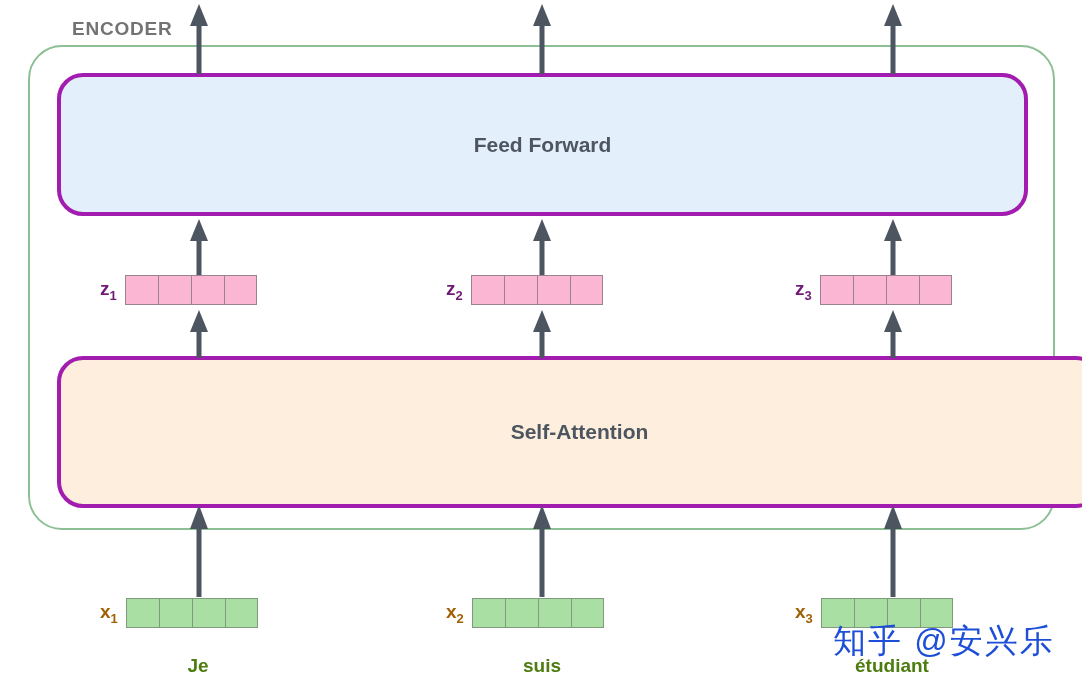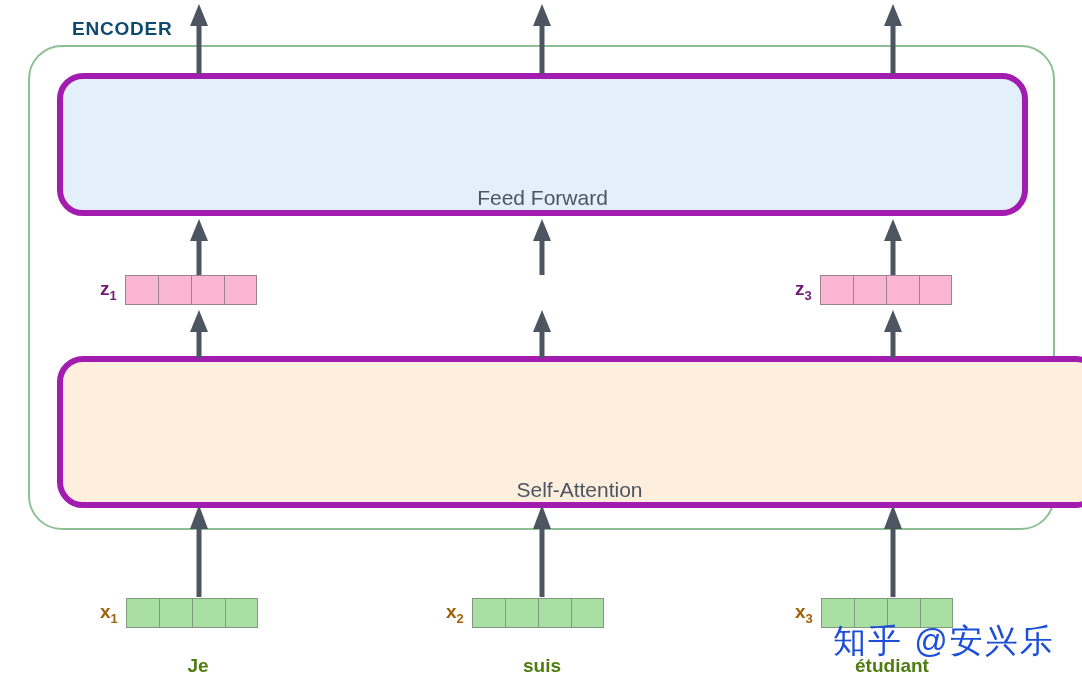--- a/index.html
+++ b/index.html
@@ -28,36 +28,36 @@
     box-sizing: border-box;
     background: transparent;
   }
   .encoder-label {
     position: absolute;
     left: 72px;
     top: 18px;
     font-size: 19px;
     font-weight: 700;
     letter-spacing: 0.8px;
-    color: #0c4a6e;
+    color: #737373;
     white-space: nowrap;
   }
 
   
   .layer-box {
     position: absolute;
     box-sizing: border-box;
-    border: 6px solid #a21caf;
+    border: 4px solid #a21caf;
     border-radius: 26px;
     display: flex;
-    align-items: flex-end;
+    align-items: center;
     justify-content: center;
     font-size: 21px;
     color: #4d5560;
-    font-weight: 400;
+    font-weight: 700;
   }
   .feed-forward {
     left: 57px;
     top: 73px;
     width: 971px;
     height: 143px;
     background: #e3effb;
   }
   .self-attention {
     left: 57px;
@@ -182,20 +182,31 @@
       <span>z</span><sub>1</sub>
     </span>
     <span class="cells pink">
       <span class="cell"></span>
       <span class="cell"></span>
       <span class="cell"></span>
       <span class="cell"></span>
     </span>
   </div>
 
+  <div class="vec-group z2">
+    <span class="vec-label pink">
+      <span>z</span><sub>2</sub>
+    </span>
+    <span class="cells pink">
+      <span class="cell"></span>
+      <span class="cell"></span>
+      <span class="cell"></span>
+      <span class="cell"></span>
+    </span>
+  </div>
 
   <div class="vec-group z3">
     <span class="vec-label pink">
       <span>z</span><sub>3</sub>
     </span>
     <span class="cells pink">
       <span class="cell"></span>
       <span class="cell"></span>
       <span class="cell"></span>
       <span class="cell"></span>

